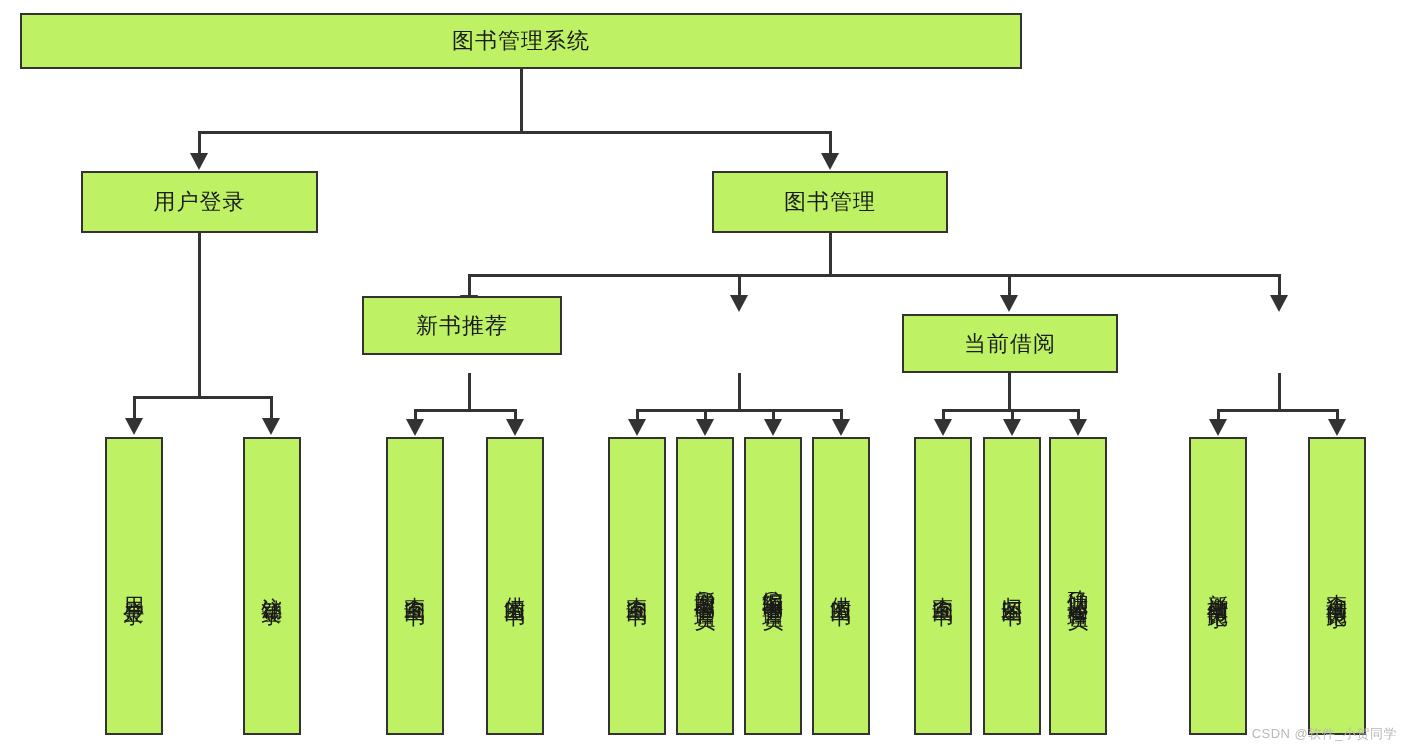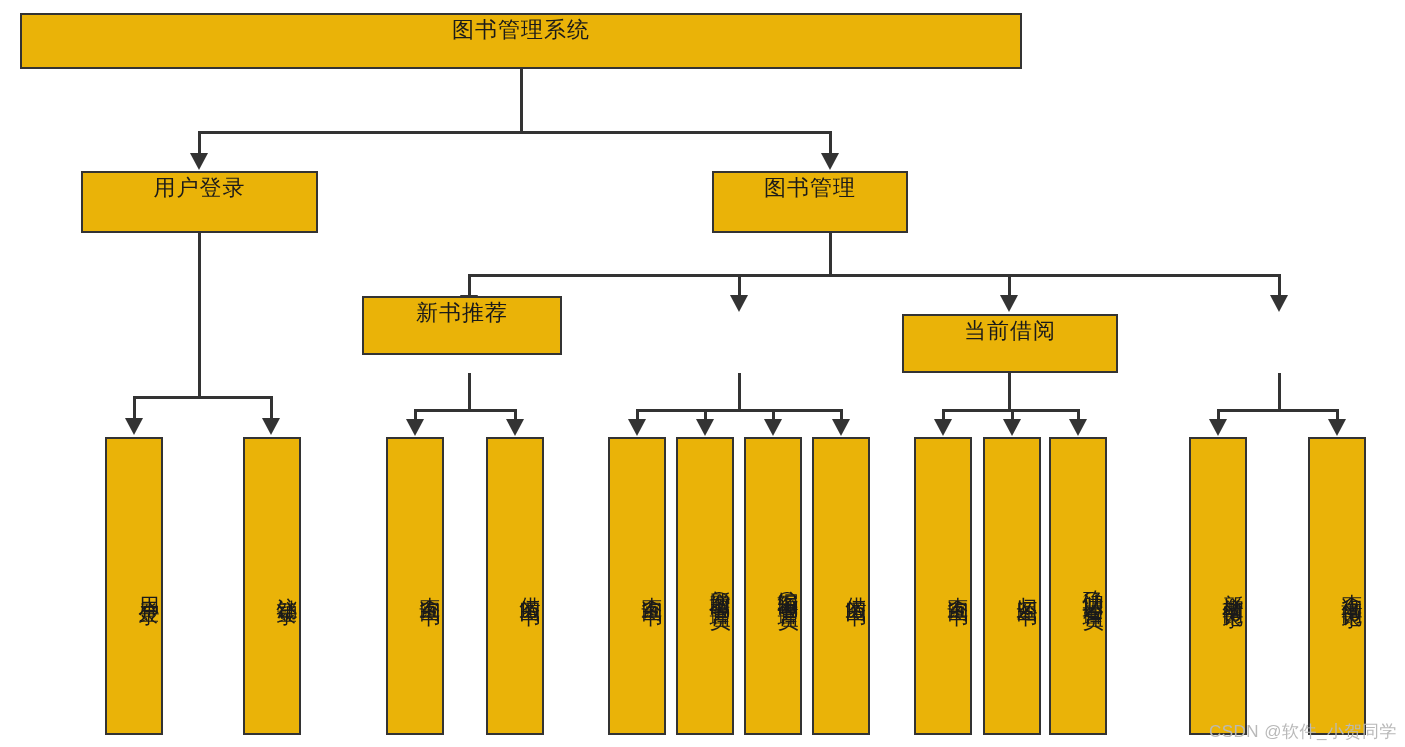--- a/index.html
+++ b/index.html
@@ -14,23 +14,23 @@
     position: relative;
     width: 1405px;
     height: 747px;
     background: #ffffff;
     overflow: hidden;
   }
   .node {
     position: absolute;
     box-sizing: border-box;
     border: 2px solid #333333;
-    background: #eab308;
+    background: #bef264;
     display: flex;
-    align-items: flex-start;
+    align-items: center;
     justify-content: center;
     color: #1a1a1a;
   }
   .node.horiz {
     font-size: 22px;
     letter-spacing: 1px;
   }
   .node.vert {
     writing-mode: vertical-rl;
     text-orientation: upright;
@@ -56,21 +56,21 @@
     width: 0;
     height: 0;
     border-left: 9px solid transparent;
     border-right: 9px solid transparent;
     border-top: 17px solid #333333;
   }
   #watermark {
     position: absolute;
     right: 8px;
     bottom: 4px;
-    font-size: 17px;
+    font-size: 13px;
     color: #b9b9b9;
     letter-spacing: 0.5px;
     white-space: nowrap;
   }
 </style>
 </head>
 <body>
 
 <div id="canvas">
 
@@ -83,21 +83,21 @@
   <div class="edge h" style="left:198px;top:131px;width:634px;"></div>
 
   <div class="edge v" style="left:198px;top:131px;height:27px;"></div>
   <div class="arrow" style="left:190px;top:153px;"></div>
   <div class="edge v" style="left:829px;top:131px;height:27px;"></div>
   <div class="arrow" style="left:821px;top:153px;"></div>
 
   <div class="node horiz" style="left:81px;top:171px;width:237px;height:62px;">
     <span>用户登录</span>
   </div>
-  <div class="node horiz" style="left:712px;top:171px;width:196px;height:62px;">
+  <div class="node horiz" style="left:712px;top:171px;width:236px;height:62px;">
     <span>图书管理</span>
   </div>
 
   <div class="edge v" style="left:198px;top:233px;height:165px;"></div>
   <div class="edge h" style="left:133px;top:396px;width:139px;"></div>
   <div class="edge v" style="left:133px;top:396px;height:24px;"></div>
   <div class="arrow" style="left:125px;top:418px;"></div>
   <div class="edge v" style="left:270px;top:396px;height:24px;"></div>
   <div class="arrow" style="left:262px;top:418px;"></div>
 

